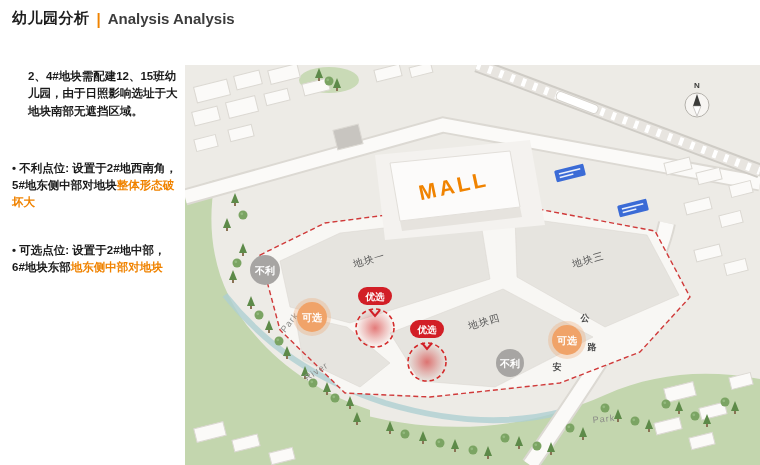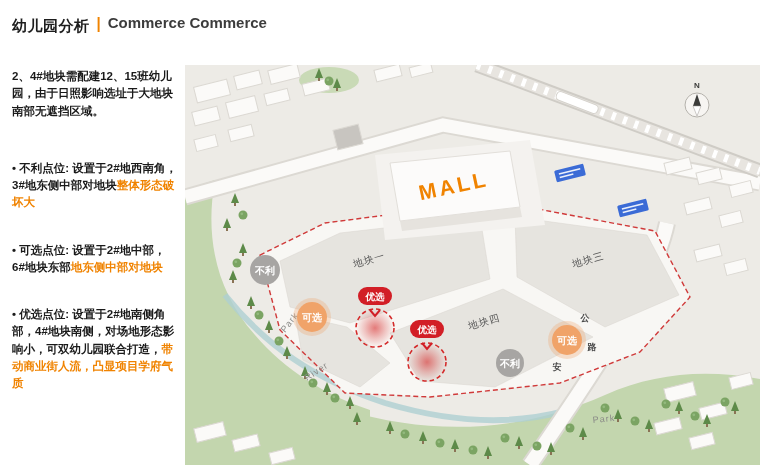--- a/index.html
+++ b/index.html
@@ -1,52 +1,49 @@
 <!DOCTYPE html>
 <html><head>
 <meta charset="utf-8">
 <style>
   html,body{margin:0;padding:0;}
   body{
     width:760px;height:465px;position:relative;background:#ffffff;
     font-family:"Liberation Sans",sans-serif;overflow:hidden;color:#1a1a1a;
   }
   .header{position:absolute;top:9px;left:12px;display:flex;align-items:center;gap:7px;}
-  .title-zh{font-size:15px;font-weight:bold;color:#1d1d1d;letter-spacing:.5px;margin-top:8px;}
+  .title-zh{font-size:15px;font-weight:bold;color:#1d1d1d;letter-spacing:.5px;}
   .title-divider{font-size:15px;font-weight:bold;color:#f08300;transform:scaleY(1.15);}
   .title-en{font-size:15px;font-weight:bold;color:#3c3c3c;}
   .sidebar{position:absolute;top:68px;left:12px;width:166px;font-size:11.5px;font-weight:bold;line-height:1.5;}
   .sidebar p{margin:0 0 30px 0;}
-  .sidebar p.intro{margin-bottom:40px;}
+  .sidebar p.intro{margin-bottom:40px;margin-left:16px;}
   .hl{color:#f08300;}
   .map{position:absolute;left:185px;top:65px;width:575px;height:400px;background:#edebe6;}
   svg{display:block;font-family:"Liberation Sans",sans-serif;}
   svg text{user-select:none;}
 </style>
 </head>
 <body>
 
 <div class="header">
   <span class="title-zh">幼儿园分析</span>
   <span class="title-divider">|</span>
-  <span class="title-en">Commerce Commerce</span>
+  <span class="title-en">Analysis Analysis</span>
 </div>
 
 <div class="sidebar">
   <p class="intro">
     <span>2、4#地块需配建12、15班幼儿园，由于日照影响选址于大地块南部无遮挡区域。</span>
   </p>
   <p>
-    <span>• 不利点位: 设置于2#地西南角，3#地东侧中部对地块</span><span class="hl">整体形态破坏大</span>
+    <span>• 不利点位: 设置于2#地西南角，5#地东侧中部对地块</span><span class="hl">整体形态破坏大</span>
   </p>
   <p>
     <span>• 可选点位: 设置于2#地中部，6#地块东部</span><span class="hl">地东侧中部对地块</span>
-  </p>
-  <p>
-    <span>• 优选点位: 设置于2#地南侧角部，4#地块南侧，对场地形态影响小，可双幼儿园联合打造，</span><span class="hl">带动商业街人流，凸显项目学府气质</span>
   </p>
 </div>
 
 <div class="map">
 <svg viewBox="0 0 575 400" width="575" height="400">
   <defs>
     <radialGradient id="prefGrad">
       <stop offset="0%" stop-color="rgba(214,40,40,0.60)"></stop>
       <stop offset="55%" stop-color="rgba(214,40,40,0.25)"></stop>
       <stop offset="100%" stop-color="rgba(214,40,40,0)"></stop>

